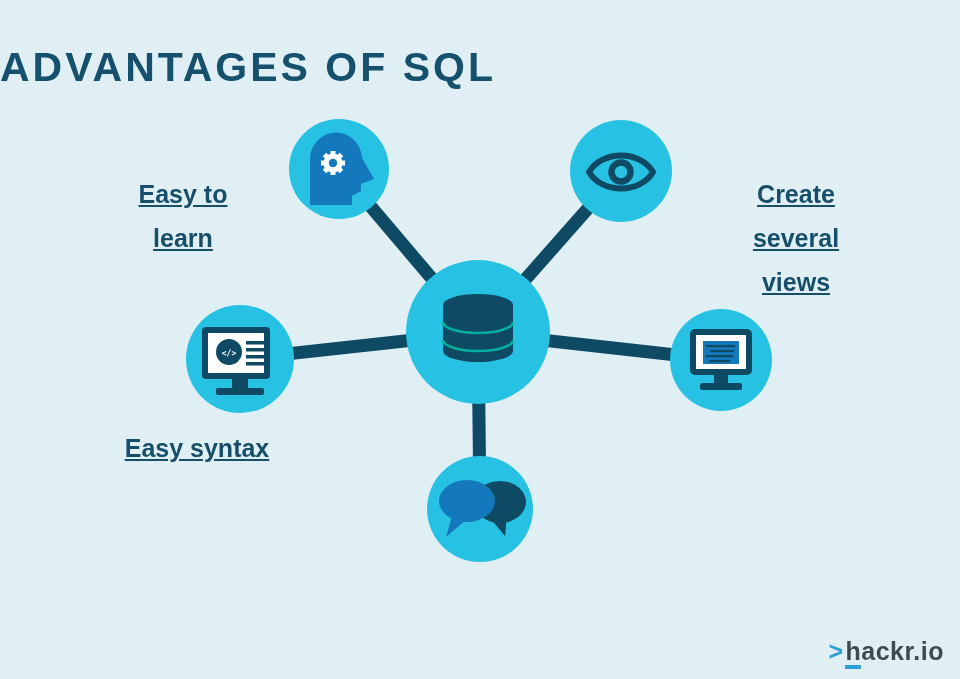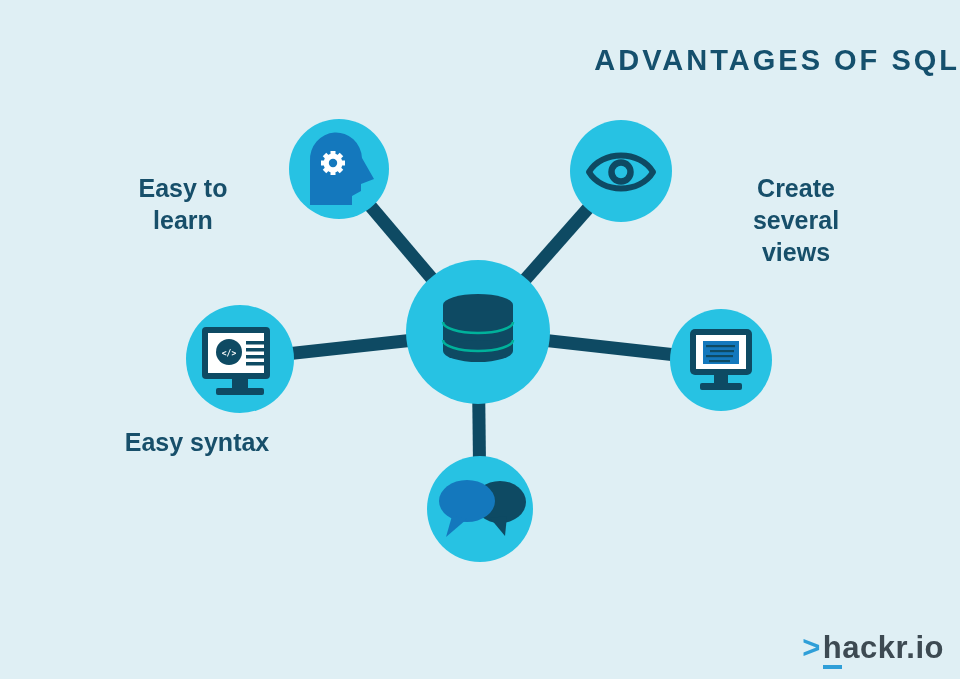--- a/index.html
+++ b/index.html
@@ -1,24 +1,24 @@
 <!DOCTYPE html>
 <html style="--background: #dfeff4; --cyan: #27c2e3; --navy: #0e4a63; --blue: #1478bd; --teal: #00b29b; --titleText: #15506d; --labelText: #174f6a; --logoBlue: #2f9fd8; --logoDark: #3d4a52;"><head>
 <meta charset="utf-8">
 <style>
   html,body{margin:0;padding:0;}
   body{font-family:"Liberation Sans",sans-serif;background:#fff;}
   .stage{position:relative;width:960px;height:679px;background:var(--background,#dfeff4);overflow:hidden;}
   .stage svg{position:absolute;left:0;top:0;}
-  .title{position:absolute;top:44px;left:0;width:100%;text-align:right;
-         font-size:29px;font-weight:800;letter-spacing:3px;color:var(--titleText,#15506d);}
+  .title{position:absolute;top:44px;left:0;width:100%;text-align:left;
+         font-size:41px;font-weight:800;letter-spacing:3px;color:var(--titleText,#15506d);}
   .node-label{position:absolute;transform:translateX(-50%);text-align:center;
               font-size:25px;font-weight:600;color:var(--labelText,#174f6a);
-              white-space:pre-line;line-height:32px;}
-  .logo{position:absolute;right:16px;bottom:13px;font-size:31px;font-weight:700;
+              white-space:pre-line;line-height:44px;text-decoration:underline;}
+  .logo{position:absolute;right:16px;bottom:13px;font-size:25px;font-weight:700;
         letter-spacing:.5px;color:var(--logoDark,#3d4a52);}
   .logo-gt{color:var(--logoBlue,#2f9fd8);margin-right:2px;}
   .logo-h{border-bottom:4px solid var(--logoBlue,#2f9fd8);padding-bottom:0;}
   
   .f-cyan{fill:var(--cyan,#27c2e3);}
   .f-navy{fill:var(--navy,#0e4a63);}
   .f-blue{fill:var(--blue,#1478bd);}
   .f-white{fill:#ffffff;}
   .connectors line{stroke:var(--navy,#0e4a63);stroke-width:13;}
   .arc-teal{fill:none;stroke:var(--teal,#00b29b);stroke-width:2.5;}

